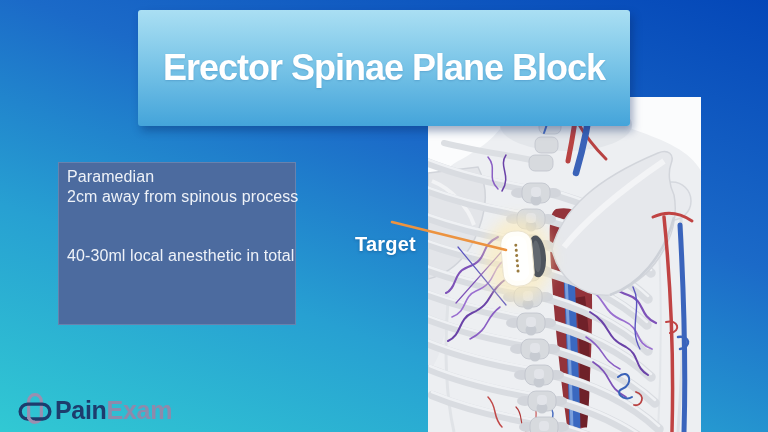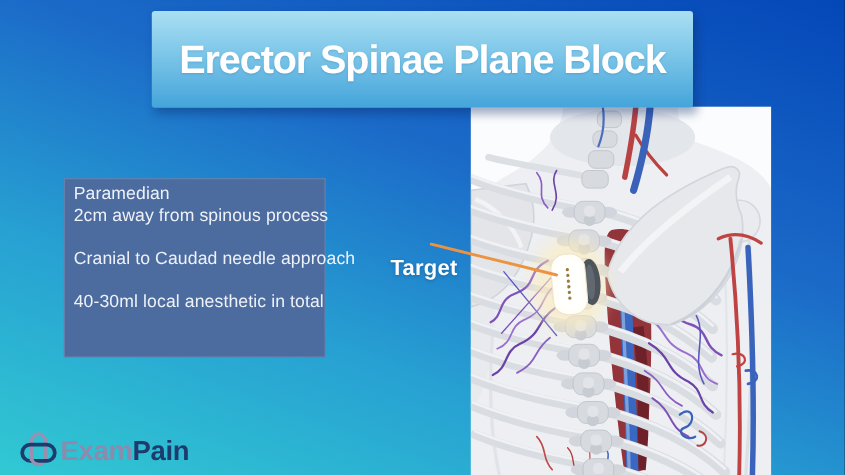--- a/index.html
+++ b/index.html
@@ -9,21 +9,21 @@
     background:linear-gradient(200deg,#0447b8 0%,#1b6ac8 38%,#27a0d2 68%,#31c9d3 100%);
   }
   
   .anatomy-panel{
     position:absolute;left:428px;top:97px;width:273px;height:335px;
     background:#fbfcfd;z-index:1;overflow:hidden;
   }
   .anatomy-panel svg{display:block;width:273px;height:335px;}
   
   .title-banner{
-    position:absolute;left:138px;top:10px;width:492px;height:88px;
+    position:absolute;left:138px;top:10px;width:492px;height:116px;
     background:linear-gradient(180deg,#aadff3 0%,#7cc6e8 45%,#44a4da 100%);
     border-radius:3px;box-shadow:3px 5px 9px rgba(8,40,100,0.38);
     display:flex;align-items:center;justify-content:center;z-index:3;text-align:right;
   }
   .slide-title{
     color:#ffffff;font-size:36px;font-weight:bold;letter-spacing:-1px;
     text-shadow:0 1px 2px rgba(30,90,150,0.25);white-space:nowrap;
   }
   
   .notes-panel{
@@ -281,30 +281,29 @@
   </svg>
 
   <div class="title-banner">
     <div class="slide-title">Erector Spinae Plane Block</div>
   </div>
 
   <div class="notes-panel">
     <div class="note-line">Paramedian</div>
     <div class="note-line">2cm away from spinous process</div>
     <div class="note-line"></div>
-    <div class="note-line">Cranial to Caudad needle approach</div>
     <div class="note-line"></div>
     <div class="note-line">40-30ml local anesthetic in total</div>
   </div>
 
   <div class="target-label">Target</div>
 
   <div class="logo">
     <svg width="34" height="36" viewBox="0 0 32 34">
       <rect x="10" y="2.5" width="12" height="26" rx="6" fill="none" stroke="#9a8fb0" stroke-width="3"></rect>
       <rect x="2" y="11.5" width="28" height="14" rx="7" fill="none" stroke="#1d3c6d" stroke-width="3.2"></rect>
       <path d="M10,25.5 L10,22 A6,6 0 0 0 16,28.5" fill="none" stroke="#9a8fb0" stroke-width="3"></path>
     </svg>
-    <span class="logo-text logo-exam">Exam</span>
-      <span class="logo-text logo-pain">Pain</span>
+    <span class="logo-text logo-pain">Pain</span>
+      <span class="logo-text logo-exam">Exam</span>
   </div>
 
 </div>
 
 </body></html>

